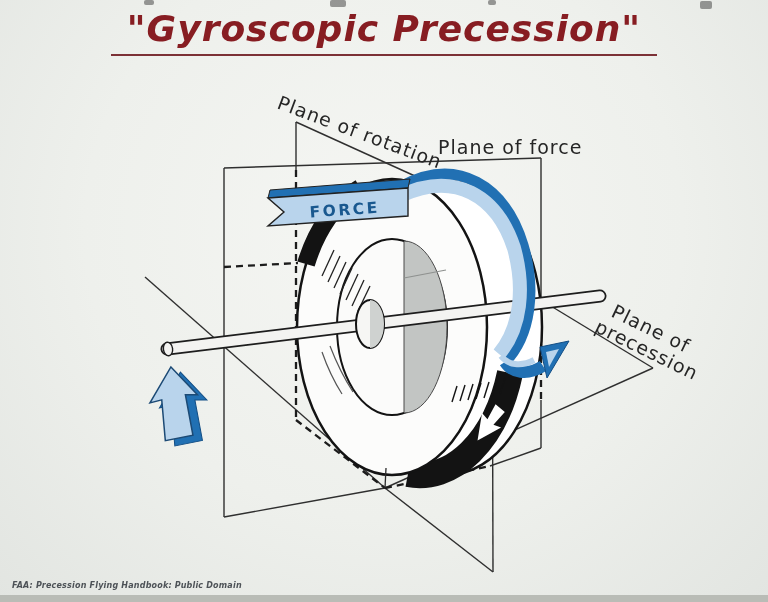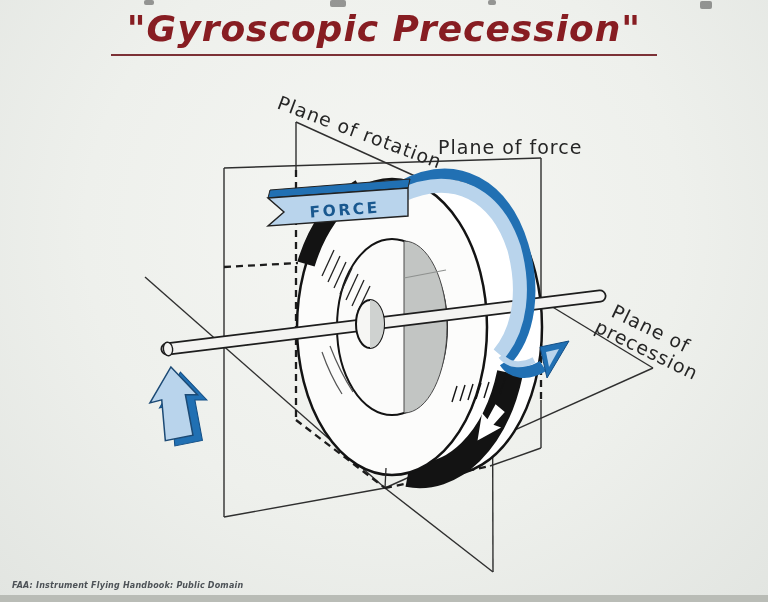--- a/index.html
+++ b/index.html
@@ -152,14 +152,14 @@
   </g>
 
   <text class="label" transform="translate(276,108) rotate(20.5)">Plane of rotation</text>
   <text class="label" x="438" y="154" letter-spacing="0.5">Plane of force</text>
   <g transform="translate(610,316) rotate(26)">
     <text class="label" x="0" y="0">Plane of</text>
     <text class="label" x="-8" y="21">precession</text>
   </g>
 </svg>
 
-<div class="attribution">FAA: Instrument Flying Handbook: Public Domain</div>
+<div class="attribution">FAA: Precession Flying Handbook: Public Domain</div>
 <div class="bottom-bar"></div>
 
 </body></html>

